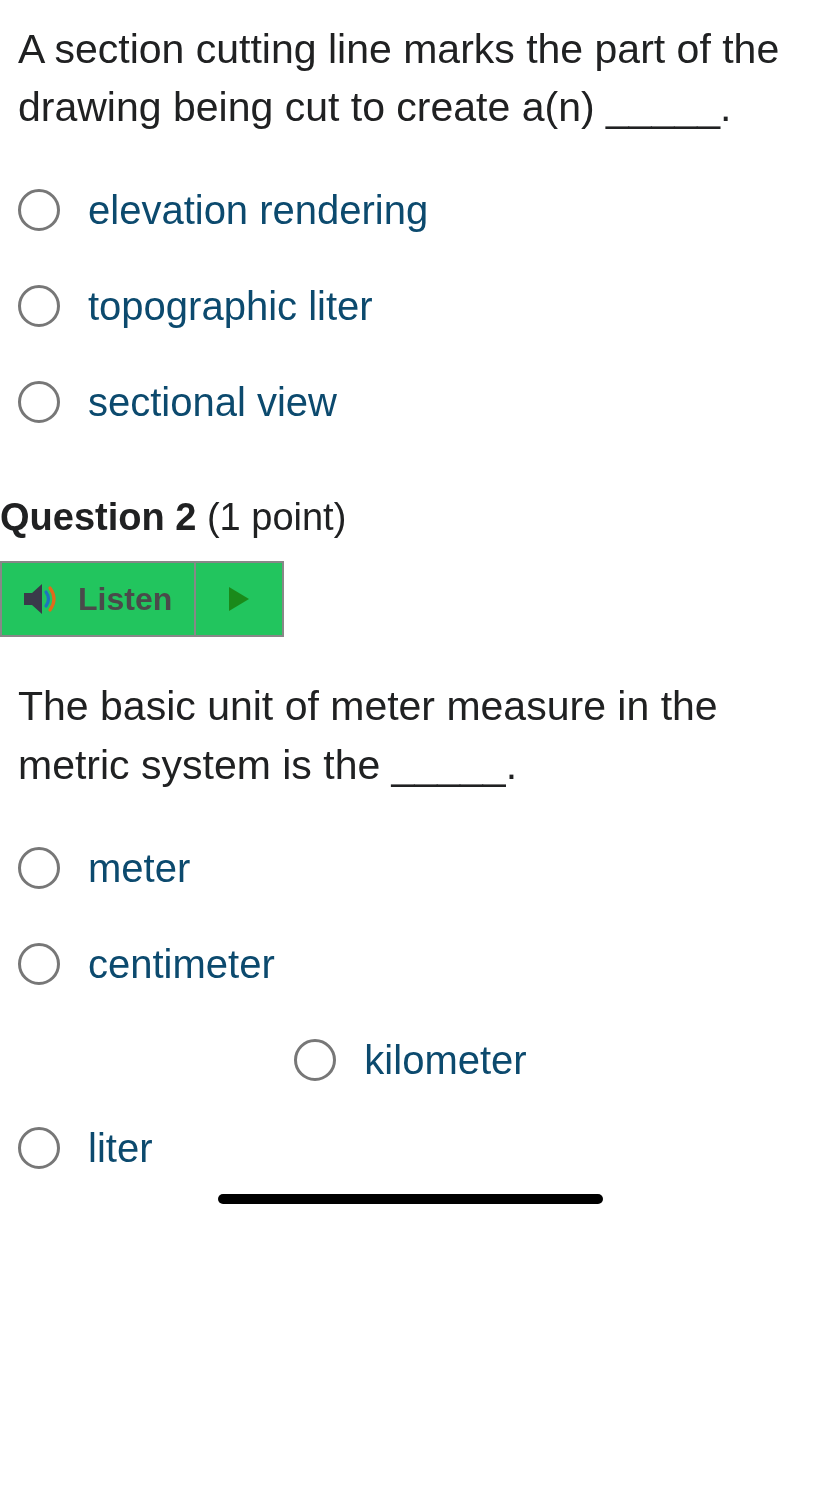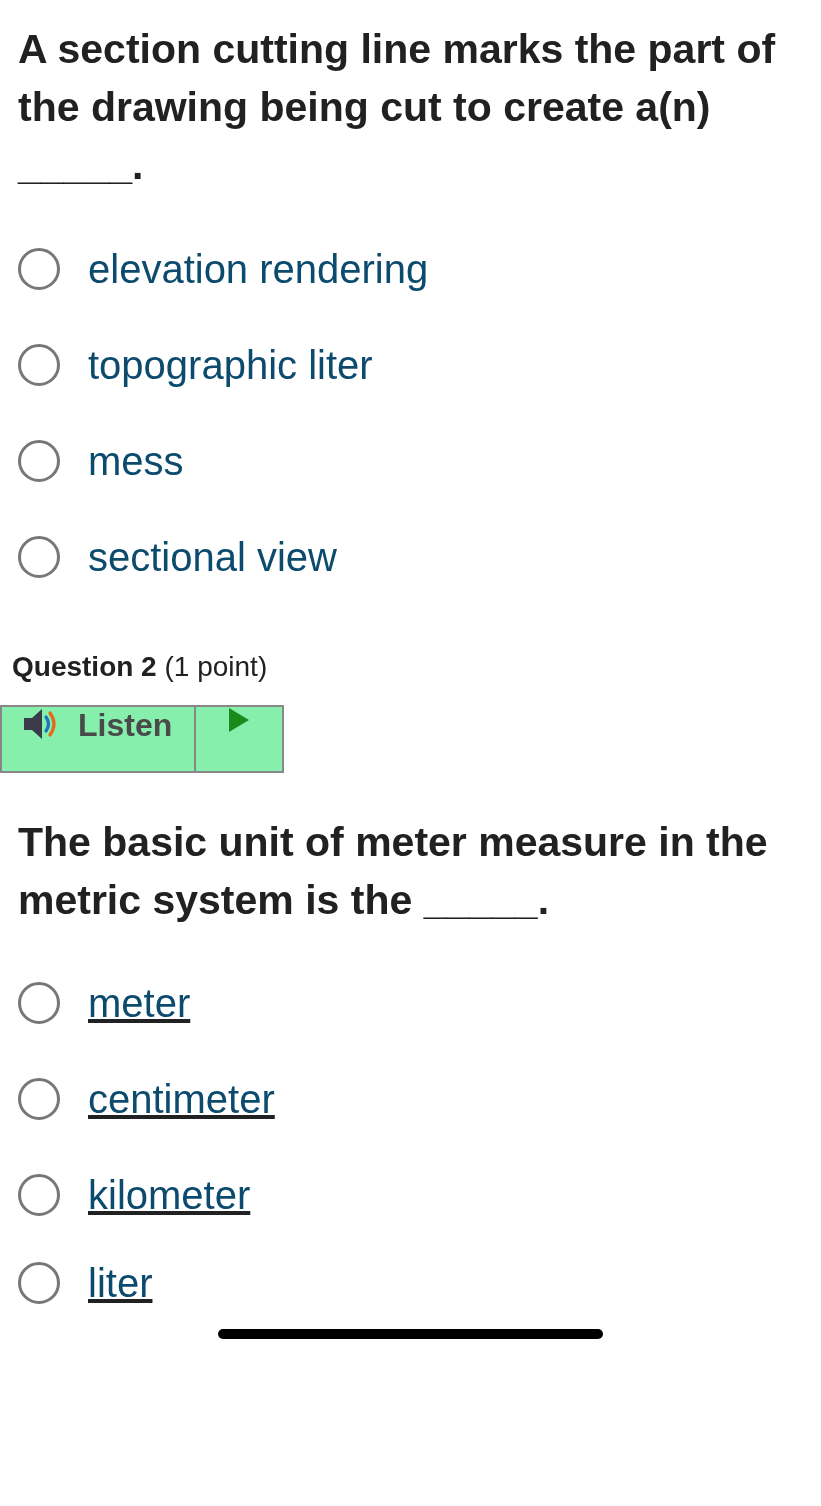--- a/index.html
+++ b/index.html
@@ -10,21 +10,21 @@
     font-family: -apple-system, BlinkMacSystemFont, "Segoe UI", Helvetica, Arial, sans-serif;
     color: #202122;
     background: #fff;
   }
   .content {
     padding: 20px 18px 0 18px;
   }
   .question-text {
     font-size: 41px;
     line-height: 1.42;
-    font-weight: 700;
+    font-weight: 400;
     margin: 0 0 50px 0;
     color: #202122;
   }
   .options {
     margin: 0 0 70px 0;
   }
   .option {
     display: flex;
     align-items: center;
     margin-bottom: 48px;
@@ -40,39 +40,39 @@
     margin-right: 28px;
     background: #fff;
   }
   .option-label {
     font-size: 40px;
     line-height: 1.2;
     color: #0c4a6e;
     font-weight: 400;
   }
   .question-header {
-    font-size: 28px;
+    font-size: 38px;
     margin: 0 0 22px 0;
-    padding-left: 12px;
+    padding-left: 0;
     margin-left: -18px;
   }
   .qh-bold { font-weight: 700; }
   .qh-normal { font-weight: 400; }
   .listen-bar {
     display: flex;
     margin-left: -18px;
     margin-bottom: 40px;
   }
   .listen-btn {
     display: flex;
-    align-items: flex-start;
-    height: 68px;
+    align-items: center;
+    height: 76px;
     padding: 0 22px;
     border: 2px solid #888;
-    background: #86efac;
+    background: #22c55e;
     cursor: pointer;
   }
   .listen-btn + .listen-btn { border-left: none; }
   .listen-main { gap: 18px; }
   .listen-label {
     font-size: 32px;
     font-weight: 700;
     color: #4a4a4a;
   }
   .speaker-icon { width: 36px; height: 34px; }
@@ -97,24 +97,20 @@
     <div class="option">
       <span class="radio"></span>
       <span class="option-label">elevation rendering</span>
     </div>
     <div class="option">
       <span class="radio"></span>
       <span class="option-label">topographic liter</span>
     </div>
     <div class="option">
       <span class="radio"></span>
-      <span class="option-label">mess</span>
-    </div>
-    <div class="option">
-      <span class="radio"></span>
       <span class="option-label">sectional view</span>
     </div>
   </div>
 
   <div class="q2wrap">
     <div class="question-header">
       <span class="qh-bold">Question 2</span><span class="qh-normal"> (1 point)</span>
     </div>
 
     <div class="listen-bar">
@@ -128,30 +124,30 @@
       </div>
       <div class="listen-btn" style="padding:0 32px;">
         <svg class="play-icon" viewBox="0 0 22 26">
           <path d="M1 1 L21 13 L1 25 Z" fill="#1a8a1a"></path>
         </svg>
       </div>
     </div>
 
     <p class="question-text">The basic unit of meter measure in the metric system is the _____.</p>
 
-    <div class="options" style="margin-bottom:0;text-decoration:underline;">
+    <div class="options" style="margin-bottom:0;">
       <div class="option">
         <span class="radio"></span>
         <span class="option-label">meter</span>
       </div>
       <div class="option">
         <span class="radio"></span>
         <span class="option-label">centimeter</span>
       </div>
-      <div class="option" style="margin-bottom:40px;">
+      <div class="option" style="margin-bottom:40px;justify-content:center;">
         <span class="radio"></span>
         <span class="option-label">kilometer</span>
       </div>
       <div class="option" style="margin-bottom:0;">
         <span class="radio"></span>
         <span class="option-label">liter</span>
       </div>
     </div>
   </div>
 

